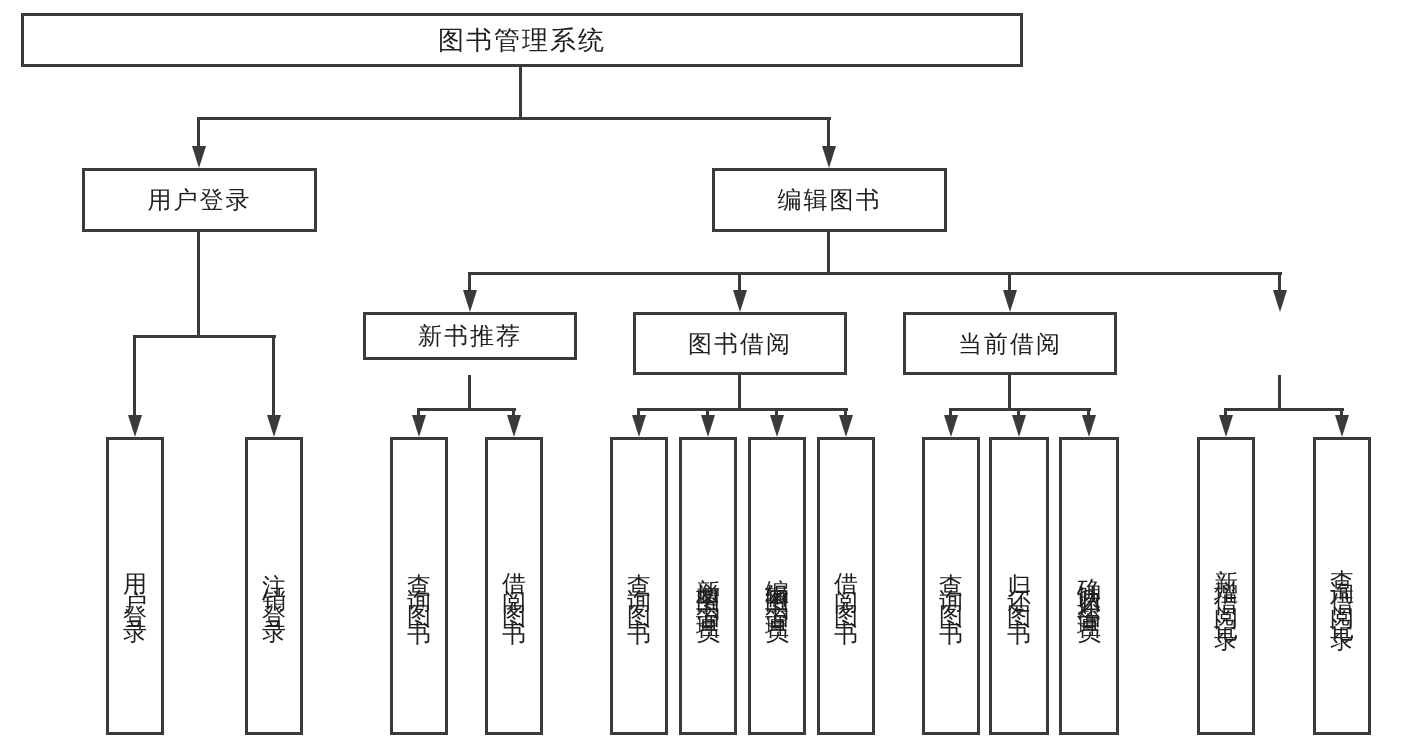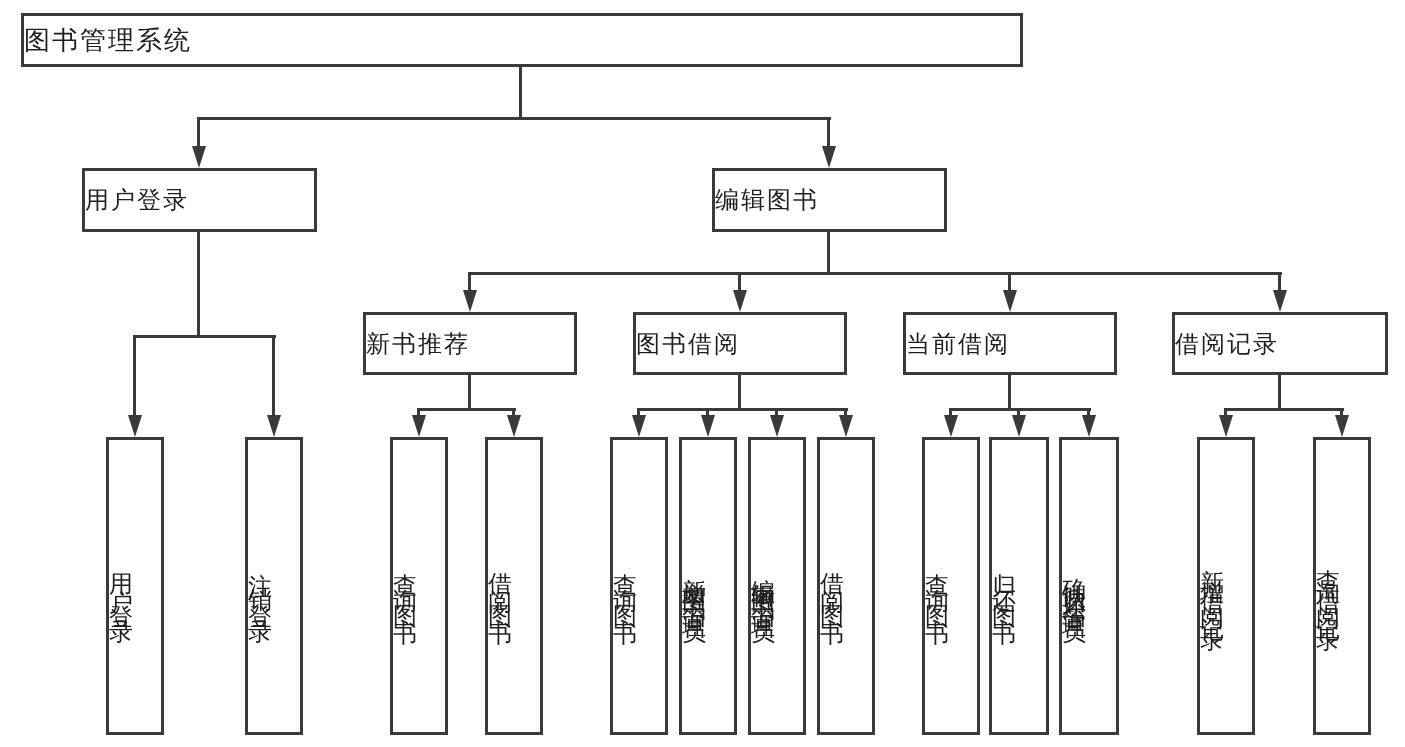--- a/index.html
+++ b/index.html
@@ -2,21 +2,21 @@
 <html><head>
 <meta charset="utf-8">
 <style>
   html,body{margin:0;padding:0;background:#ffffff;}
   .canvas{
     position:relative;width:1405px;height:747px;background:#ffffff;overflow:hidden;
     font-family:"Liberation Sans", sans-serif;color:#1f1f1f;
   }
   .box{
     position:absolute;background:#ffffff;border:3px solid #3a3a3a;box-sizing:border-box;
-    display:flex;align-items:center;justify-content:flex-start;
+    display:flex;align-items:center;justify-content:center;
   }
   .hlabel{font-size:24px;letter-spacing:2px;color:#1f1f1f;white-space:nowrap;}
   .hlabel.title{font-size:26px;}
   .vtext{
     writing-mode:vertical-rl;-webkit-writing-mode:vertical-rl;text-orientation:mixed;
     font-size:24px;line-height:1;color:#1f1f1f;
   }
   .ls-a{letter-spacing:16px;}  
   .ls-b{letter-spacing:12px;}  
   .ls-c{letter-spacing:6px;}   
@@ -66,31 +66,28 @@
   <div class="hl" style="left:468px;top:272px;width:814px"></div>
   <div class="vl" style="left:468px;top:275px;height:15px"></div>
   <div class="ah" style="left:463px;top:290px"></div>
   <div class="vl" style="left:738px;top:275px;height:15px"></div>
   <div class="ah" style="left:733px;top:290px"></div>
   <div class="vl" style="left:1008px;top:275px;height:15px"></div>
   <div class="ah" style="left:1003px;top:290px"></div>
   <div class="vl" style="left:1278px;top:275px;height:15px"></div>
   <div class="ah" style="left:1273px;top:290px"></div>
 
-  <div class="box" style="left:363px;top:312px;width:214px;height:63px">
+  <div class="box" style="left:363px;top:312px;width:214px;height:48px">
     <span class="hlabel">新书推荐</span>
   </div>
   <div class="box" style="left:633px;top:312px;width:214px;height:63px">
     <span class="hlabel">图书借阅</span>
   </div>
   <div class="box" style="left:903px;top:312px;width:214px;height:63px">
     <span class="hlabel">当前借阅</span>
-  </div>
-  <div class="box" style="left:1172px;top:312px;width:216px;height:63px">
-    <span class="hlabel">借阅记录</span>
   </div>
 
   <div class="vl" style="left:468px;top:375px;height:36px"></div>
   <div class="hl" style="left:417px;top:408px;width:99px"></div>
   <div class="vl" style="left:417px;top:408px;height:7px"></div>
   <div class="ah" style="left:412px;top:415px"></div>
   <div class="vl" style="left:512px;top:408px;height:7px"></div>
   <div class="ah" style="left:507px;top:415px"></div>
 
   <div class="vl" style="left:738px;top:375px;height:36px"></div>

